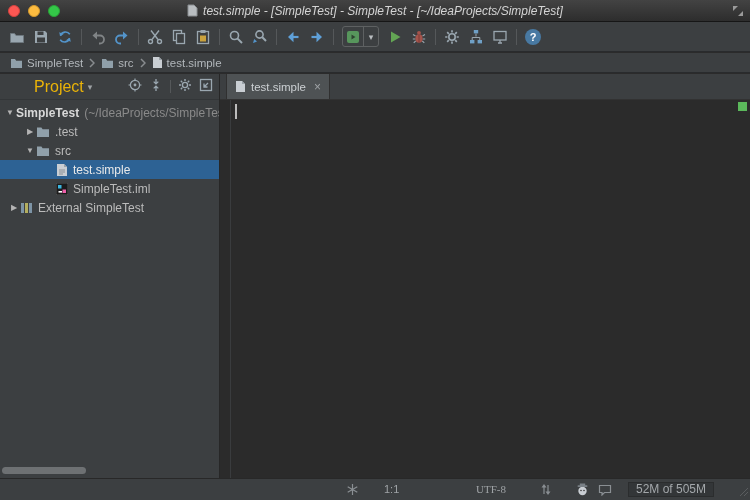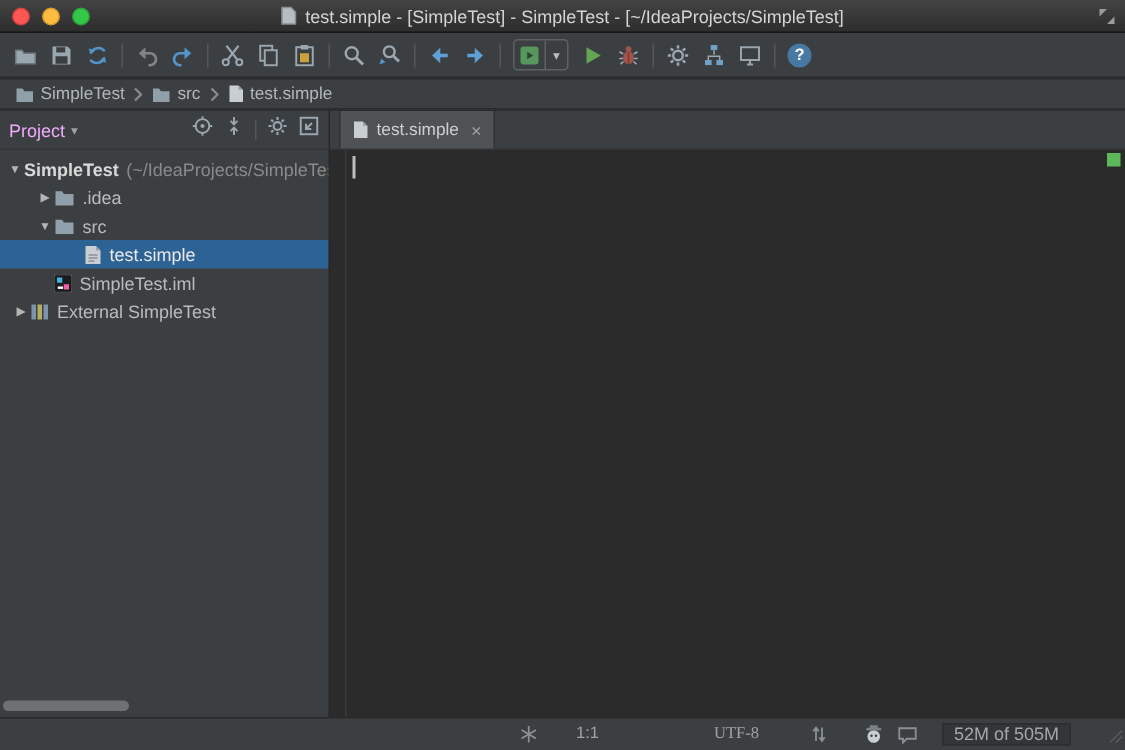--- a/index.html
+++ b/index.html
@@ -9,21 +9,21 @@
 
   
   .titlebar{position:absolute;top:0;left:0;right:0;height:22px;
             background:linear-gradient(#434343,#2d2d2d);border-bottom:1px solid #161616;
             display:flex;align-items:center;justify-content:center;}
   .traffic{position:absolute;left:8px;top:5px;display:flex;gap:8px;}
   .tl{width:12px;height:12px;border-radius:50%;display:inline-block;}
   .tl.red{background:#fc5753;border:1px solid #d44340;}
   .tl.yellow{background:#fdbc40;border:1px solid #d49a2e;}
   .tl.green{background:#34c748;border:1px solid #2aa338;}
-  .title-wrap{display:flex;align-items:center;gap:5px;font-size:12px;color:#d4d4d4;}
+  .title-wrap{display:flex;align-items:center;gap:5px;font-size:12px;color:#d4d4d4;font-style:italic;}
   .fullscreen{position:absolute;right:6px;top:5px;}
 
   
   .toolbar{position:absolute;top:22px;left:0;right:0;height:30px;background:#3c3f41;
            border-bottom:1px solid #292b2d;display:flex;align-items:center;padding:0 5px;}
   .tbtn{width:24px;height:24px;display:flex;align-items:center;justify-content:center;flex:none;}
   .tsep{width:1px;height:16px;background:#55585a;margin:0 4px;flex:none;}
   .run-combo{display:flex;align-items:center;height:21px;border:1px solid #5e6162;border-radius:3px;
              margin:0 4px;flex:none;overflow:hidden;}
   .run-combo .cicon{padding:0 3px;display:flex;align-items:center;}
@@ -38,21 +38,21 @@
           font-size:11.5px;color:#b2b7bb;}
   .crumb{display:flex;align-items:center;gap:4px;padding:0 2px;}
   .chev{margin:0 4px;display:flex;align-items:center;}
 
   
   .main{position:absolute;top:74px;left:0;right:0;bottom:22px;display:flex;}
 
   .project-panel{width:220px;flex:none;background:#3c3f41;border-right:1px solid #272727;
                  position:relative;overflow:hidden;}
   .panel-header{height:26px;display:flex;align-items:center;padding:0 6px;border-bottom:1px solid #333638;}
-  .ph-title{font-size:12px;color:#f0abfc;}
+  .ph-title{font-size:16px;color:#eab308;margin-left:28px;}
   .ph-caret{font-size:9px;color:#9da1a4;margin-left:4px;}
   .ph-icons{margin-left:auto;display:flex;align-items:center;gap:7px;}
   .ph-sep{width:1px;height:13px;background:#55585a;}
 
   .tree{padding-top:3px;font-size:12px;white-space:nowrap;}
   .trow{height:19px;display:flex;align-items:center;overflow:hidden;}
   .arrow{width:12px;text-align:center;font-size:8px;color:#b4b4b4;flex:none;}
   .ticon{margin-right:5px;display:flex;align-items:center;flex:none;}
   .root-label{font-weight:bold;color:#d8d8d8;}
   .root-path{color:#8a8a8a;margin-left:5px;}
@@ -302,42 +302,42 @@
           <span class="root-label">SimpleTest</span>
           <span class="root-path">(~/IdeaProjects/SimpleTest)</span>
         </div>
         <div class="trow" style="padding-left:24px;">
           <span class="arrow">▶</span>
           <span class="ticon">
               <svg width="14" height="13">
                 <path d="M1 12V2.5h4.4l1.2 1.8H13V12z" fill="#90a0aa"></path>
               </svg>
             </span>
-          <span>.idea</span>
+          <span>.test</span>
         </div>
         <div class="trow" style="padding-left:24px;">
           <span class="arrow">▼</span>
           <span class="ticon">
               <svg width="14" height="13">
                 <path d="M1 12V2.5h4.4l1.2 1.8H13V12z" fill="#90a0aa"></path>
               </svg>
             </span>
           <span>src</span>
         </div>
         <div class="trow selected" style="padding-left:56px;">
           <span class="ticon">
               <svg width="12" height="14">
                 <path d="M1 1h7l3 3v9H1z" fill="#c9ced3"></path>
                 <path d="M8 1v3h3z" fill="#9aa2a8"></path>
                 <path d="M3 7h6M3 9h6M3 11h4" stroke="#8a9197"></path>
               </svg>
             </span>
           <span>test.simple</span>
         </div>
-        <div class="trow" style="padding-left:36px;">
+        <div class="trow" style="padding-left:56px;">
           <span class="ticon">
               <svg width="12" height="12">
                 <rect width="12" height="12" rx="1.5" fill="#1c1c1c" stroke="#555"></rect>
                 <rect x="2" y="2" width="3.5" height="3.5" fill="#3bb6e0"></rect>
                 <rect x="6.5" y="6.5" width="3.5" height="3.5" fill="#ee5faa"></rect>
                 <rect x="2.5" y="8" width="3.5" height="1.6" fill="#ffffff"></rect>
               </svg>
             </span>
           <span>SimpleTest.iml</span>
         </div>

